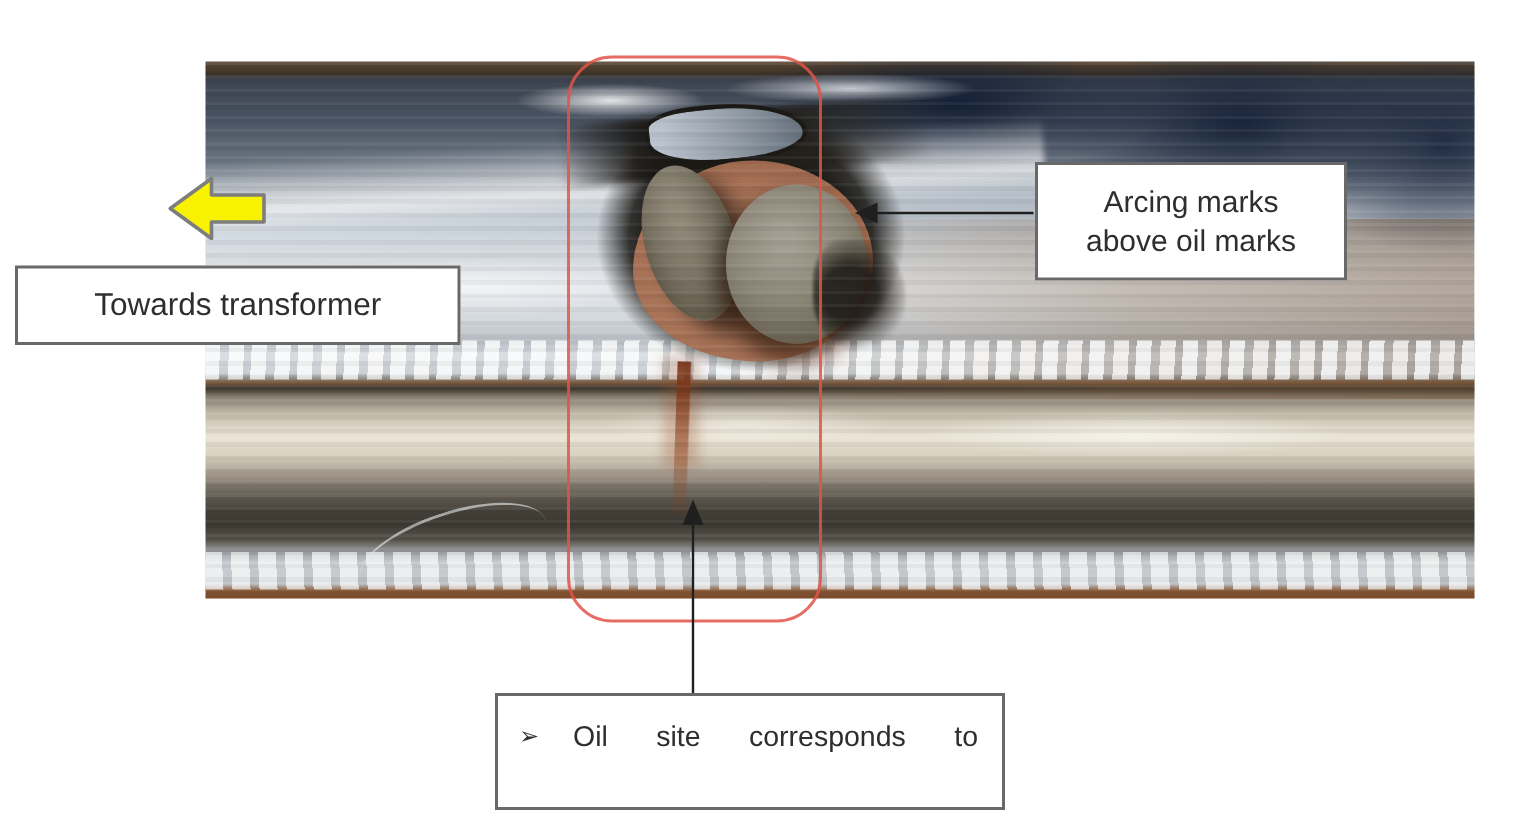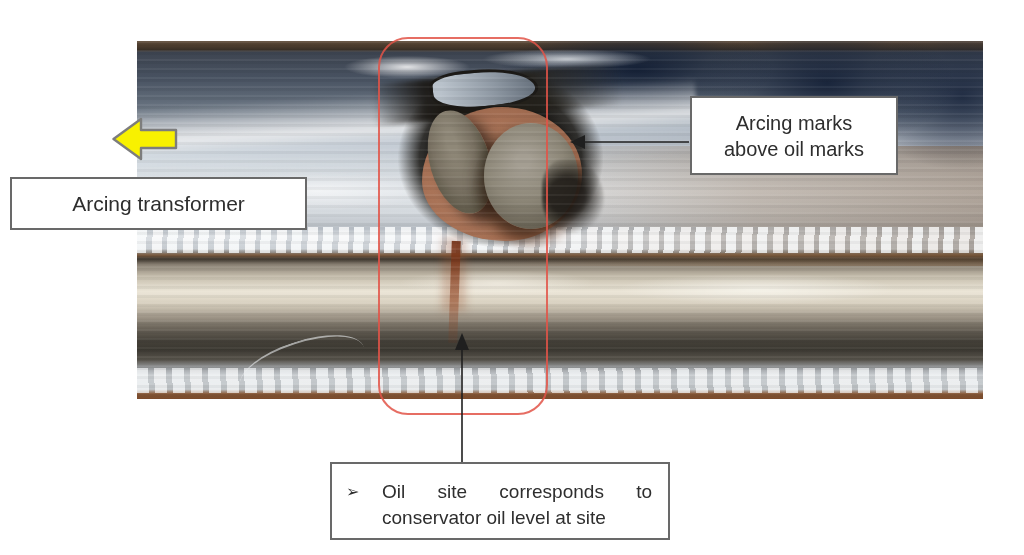--- a/index.html
+++ b/index.html
@@ -171,21 +171,21 @@
     border: 2px solid #696969;
     color: #2e2e2e;
   }
   .label-towards {
     left: 10px; top: 177px;
     width: 297px; height: 53px;
     display: flex; align-items: center; justify-content: center;
     font-size: 21px;
   }
   .label-arcing {
-    left: 690px; top: 96px;
+    left: 690px; top: 108px;
     width: 208px; height: 79px;
     display: flex; flex-direction: column;
     align-items: center; justify-content: center;
     font-size: 20px; line-height: 26px;
     text-align: center;
   }
   .label-oil {
     left: 330px; top: 462px;
     width: 340px; height: 78px;
     padding: 15px 16px 10px 14px;
@@ -242,29 +242,28 @@
       <line x1="462" y1="462" x2="462" y2="347" stroke="#1f1f1f" stroke-width="1.6"></line>
       <polygon points="462,333 455,350 469,350" fill="#1f1f1f"></polygon>
     </g>
   </svg>
 
   <svg class="yellow-arrow" viewBox="0 0 66 45">
     <polygon points="1.5,22 29,2 29,13 64,13 64,31 29,31 29,42" fill="#f8f100" stroke="#7d7d7d" stroke-width="2.4" stroke-linejoin="round"></polygon>
   </svg>
 
   <div class="label label-towards">
-    <span>Arcing transformer</span>
+    <span>Towards transformer</span>
   </div>
 
   <div class="label label-arcing">
     <div>Arcing marks</div>
     <div>above oil marks</div>
   </div>
 
   <div class="label label-oil">
     <span class="oil-bullet">➢</span>
     <div class="oil-text">
       <div class="oil-line-just">Oil site corresponds to</div>
-      <div>conservator oil level at site</div>
     </div>
   </div>
 
 </div>
 
 </body></html>

